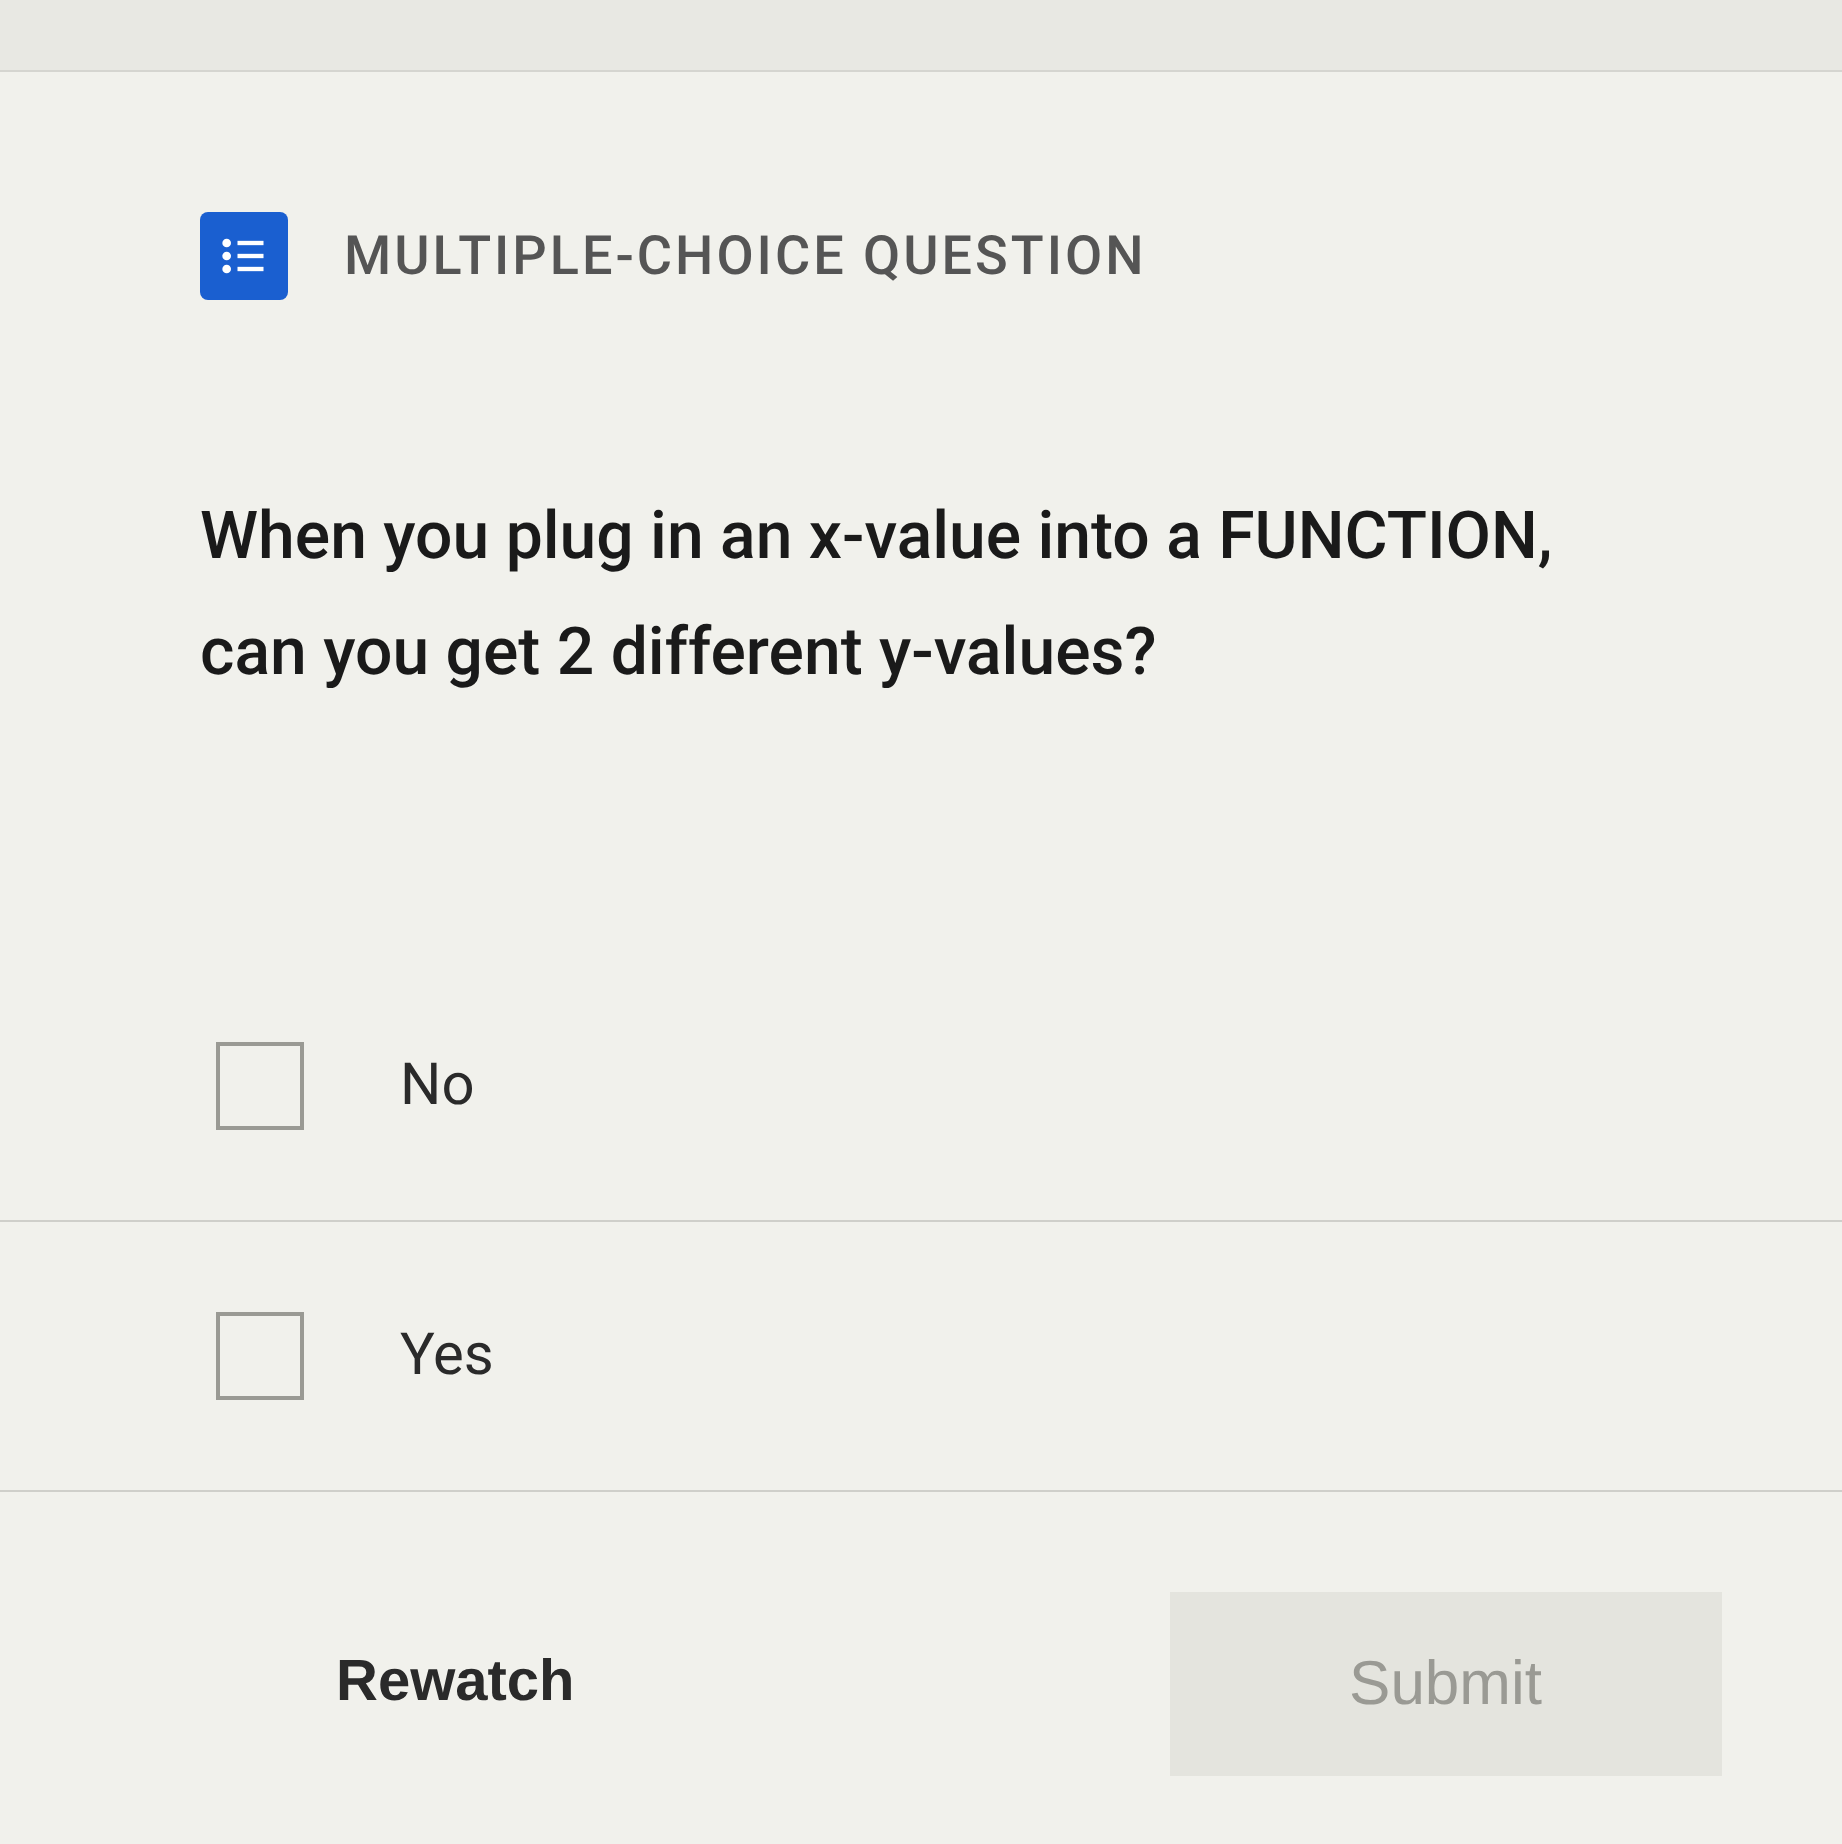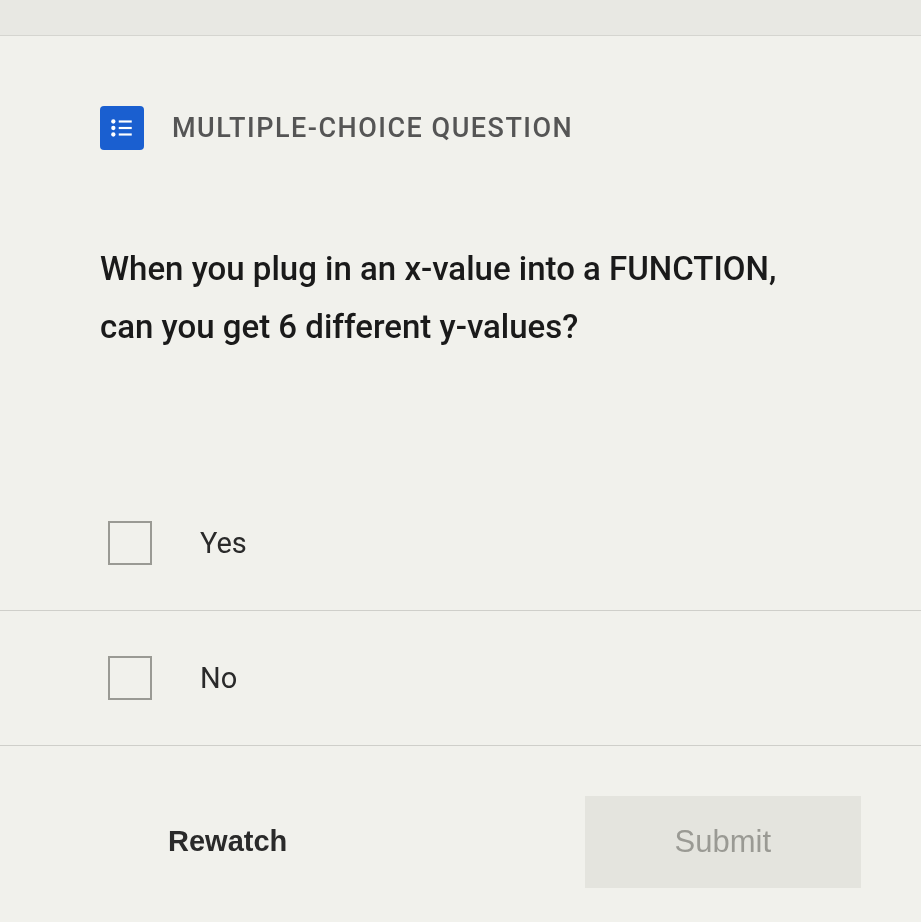--- a/index.html
+++ b/index.html
@@ -121,30 +121,30 @@
         <rect x="9" y="5" width="12" height="2"></rect>
         <circle cx="4" cy="12" r="2"></circle>
         <rect x="9" y="11" width="12" height="2"></rect>
         <circle cx="4" cy="18" r="2"></circle>
         <rect x="9" y="17" width="12" height="2"></rect>
       </svg>
     </div>
     <div class="question-type">MULTIPLE-CHOICE QUESTION</div>
   </div>
 
-  <div class="question-text">When you plug in an x-value into a FUNCTION, can you get 6 different y-values?</div>
+  <div class="question-text">When you plug in an x-value into a FUNCTION, can you get 2 different y-values?</div>
 
   <div class="options">
     <div class="option-row">
       <div class="checkbox"></div>
-      <div class="option-label">Yes</div>
+      <div class="option-label">No</div>
     </div>
     <div class="option-row">
       <div class="checkbox"></div>
-      <div class="option-label">No</div>
+      <div class="option-label">Yes</div>
     </div>
   </div>
 
   <div class="footer-row">
     <button class="rewatch">Rewatch</button>
     <button class="submit" disabled="">Submit</button>
   </div>
 
 </div>
 

